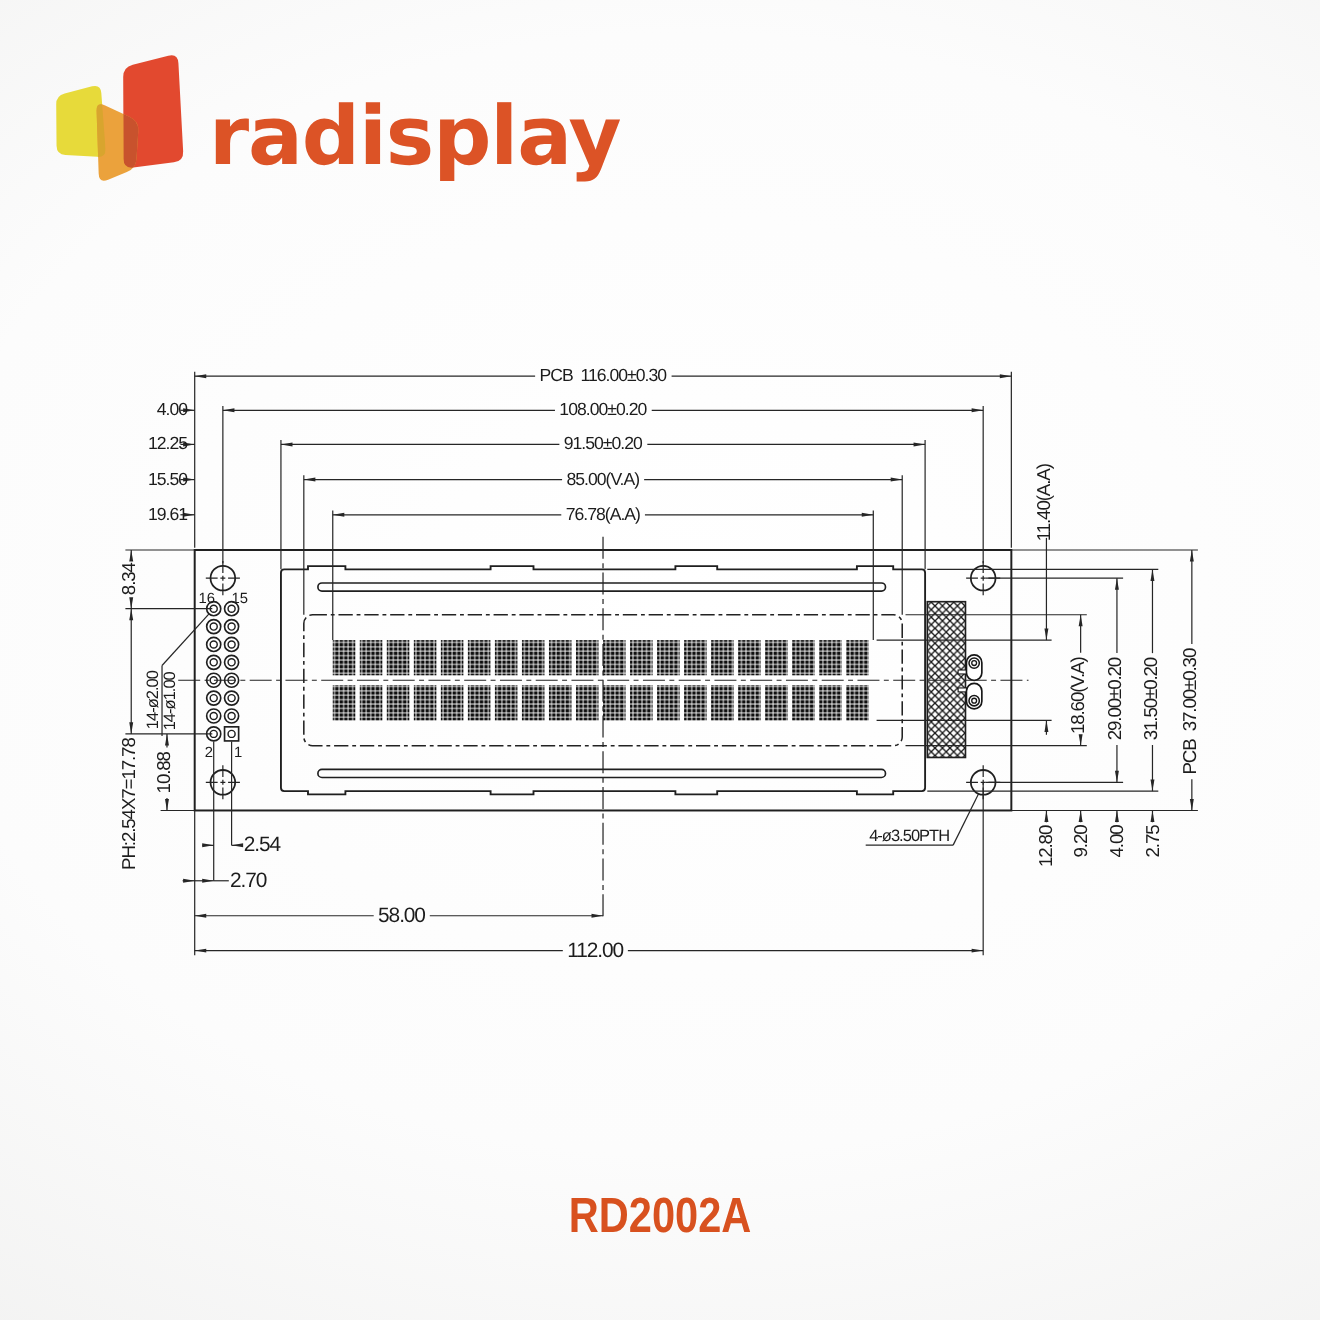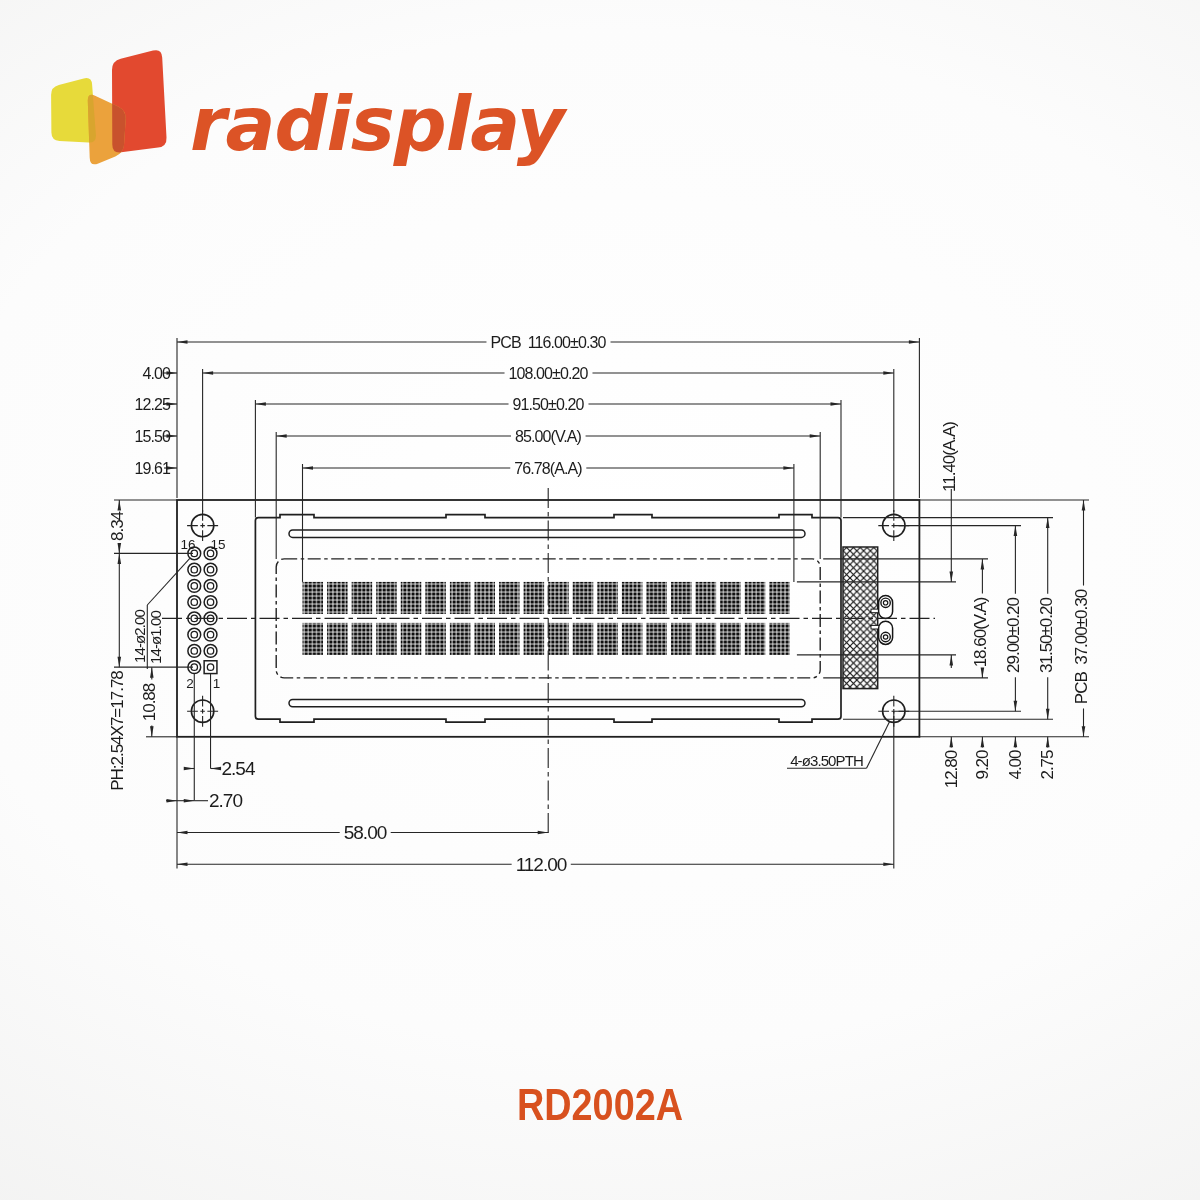--- a/index.html
+++ b/index.html
@@ -2,21 +2,21 @@
 <html><head>
 <meta charset="utf-8">
 <style>
   html,body{margin:0;padding:0;}
   .page{position:relative;width:1200px;height:1200px;overflow:hidden;
         background:radial-gradient(ellipse 115% 85% at 52% 45%, #ffffff 0%, #fcfcfc 50%, #ededec 100%);
         font-family:"Liberation Sans", sans-serif;}
   .logo{position:absolute;left:0;top:0;width:700px;height:230px;}
   .logo-mark{position:absolute;left:0;top:0;}
   .logo-text{position:absolute;left:190px;top:81px;font-family:"DejaVu Sans", sans-serif;
-             font-weight:bold;font-size:74px;letter-spacing:-1px;font-style:italic;}
+             font-weight:bold;font-size:74px;letter-spacing:-1px;}
   .title-code{position:absolute;left:0;top:1079px;width:1200px;text-align:center;
               font-family:"Liberation Sans", sans-serif;font-weight:bold;font-size:45px;
               transform:scaleX(.84);letter-spacing:0px;}
   svg{position:absolute;left:0;top:0;}
   .t{font-family:"Liberation Sans", sans-serif;font-size:16px;fill:#1c1c1c;letter-spacing:-0.9px;}
   .tm{font-size:17px;letter-spacing:-1px;}
   .tb{font-size:19px;letter-spacing:-1px;}
   .tp{font-family:"Liberation Sans", sans-serif;font-size:13.5px;fill:#1c1c1c;}
 </style>
 </head>

